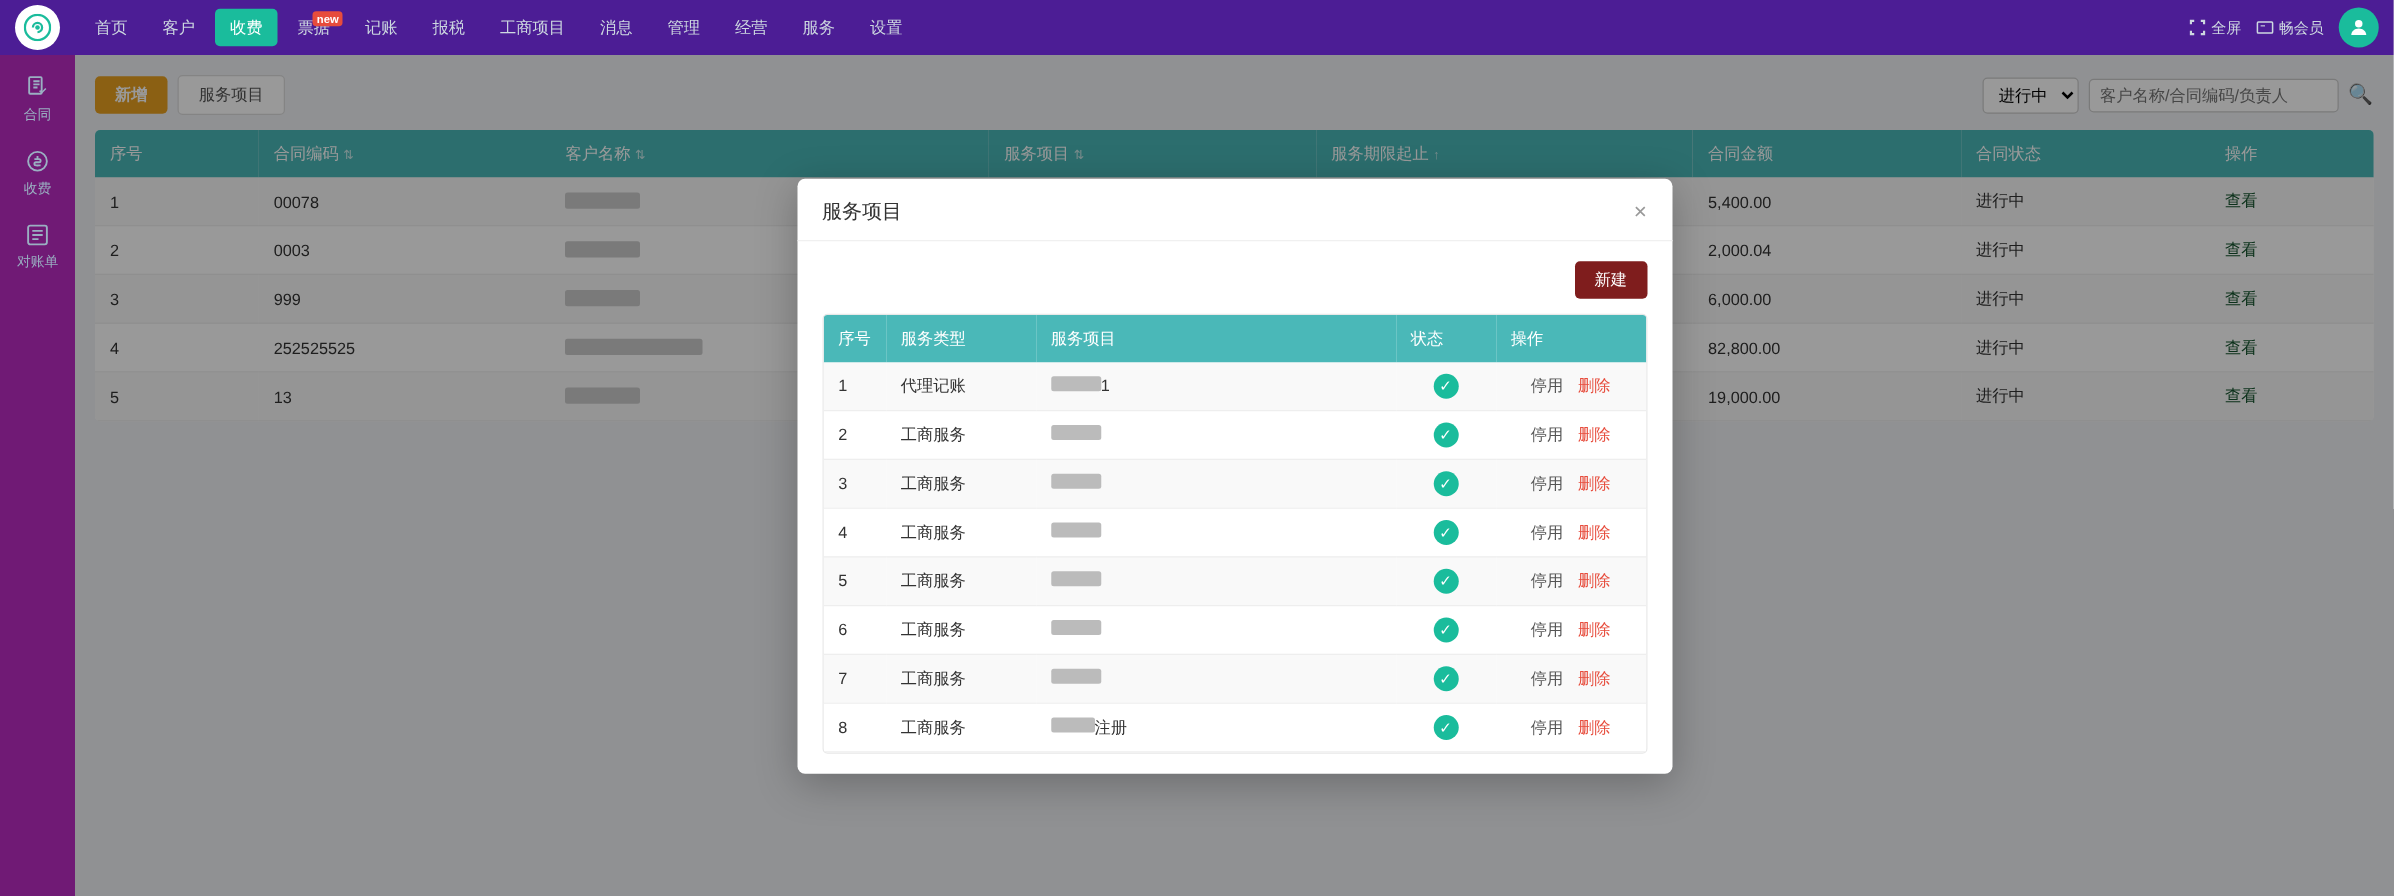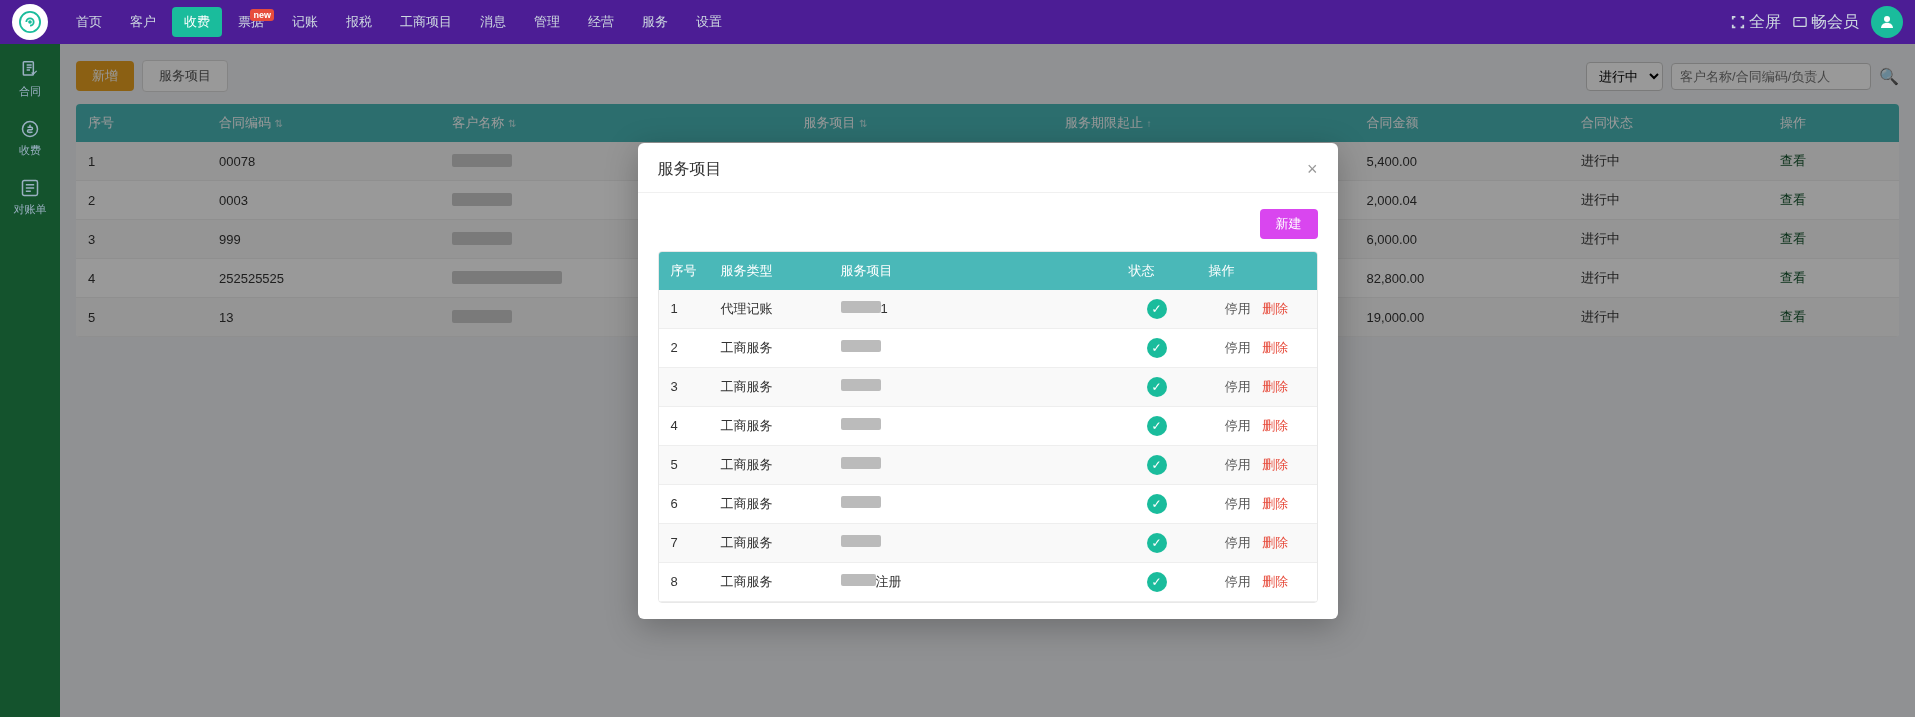--- a/index.html
+++ b/index.html
@@ -42,37 +42,37 @@
       font-size: 9px;
       padding: 1px 3px;
       border-radius: 3px;
       font-weight: bold;
     }
     .top-nav-right {
       display: flex; align-items: center; gap: 12px; margin-left: auto;
     }
     .top-nav-right .btn-fullscreen, .top-nav-right .btn-member {
       display: flex; align-items: center; gap: 4px;
-      color: #cdd8e0; font-size: 16px; cursor: pointer;
+      color: #cdd8e0; font-size: 12px; cursor: pointer;
     }
     .top-nav-right .avatar {
       width: 32px; height: 32px;
       background: #1abc9c;
       border-radius: 50%;
       display: flex; align-items: center; justify-content: center;
       color: #fff; font-size: 14px; cursor: pointer;
     }
 
     
     .layout { display: flex; height: calc(100vh - 44px); }
 
     
     .sidebar {
       width: 60px;
-      background: #14532d;
+      background: #701a75;
       display: flex;
       flex-direction: column;
       align-items: center;
       padding-top: 8px;
       gap: 4px;
     }
     .sidebar-item {
       width: 52px;
       display: flex; flex-direction: column; align-items: center;
       padding: 8px 4px;
@@ -97,20 +97,21 @@
       display: flex; align-items: center; gap: 8px; margin-bottom: 12px;
     }
     .btn-add {
       background: #e8a020;
       color: #fff;
       border: none;
       padding: 6px 16px;
       border-radius: 4px;
       cursor: pointer;
       font-size: 13px;
+      font-weight: bold;
     }
     .btn-service {
       background: #fff;
       border: 1px solid #ddd;
       padding: 6px 16px;
       border-radius: 4px;
       cursor: pointer;
       font-size: 13px;
       color: #555;
     }
@@ -212,21 +213,21 @@
       flex: 1;
       overflow: hidden;
       padding: 16px 20px;
       display: flex;
       flex-direction: column;
     }
     .modal-toolbar {
       display: flex; justify-content: flex-end; margin-bottom: 12px;
     }
     .btn-new-modal {
-      background: #d946ef;
+      background: #7f1d1d;
       color: #fff;
       border: none;
       padding: 6px 16px;
       border-radius: 4px;
       cursor: pointer;
       font-size: 13px;
     }
 
     
     .modal-table-wrap {

